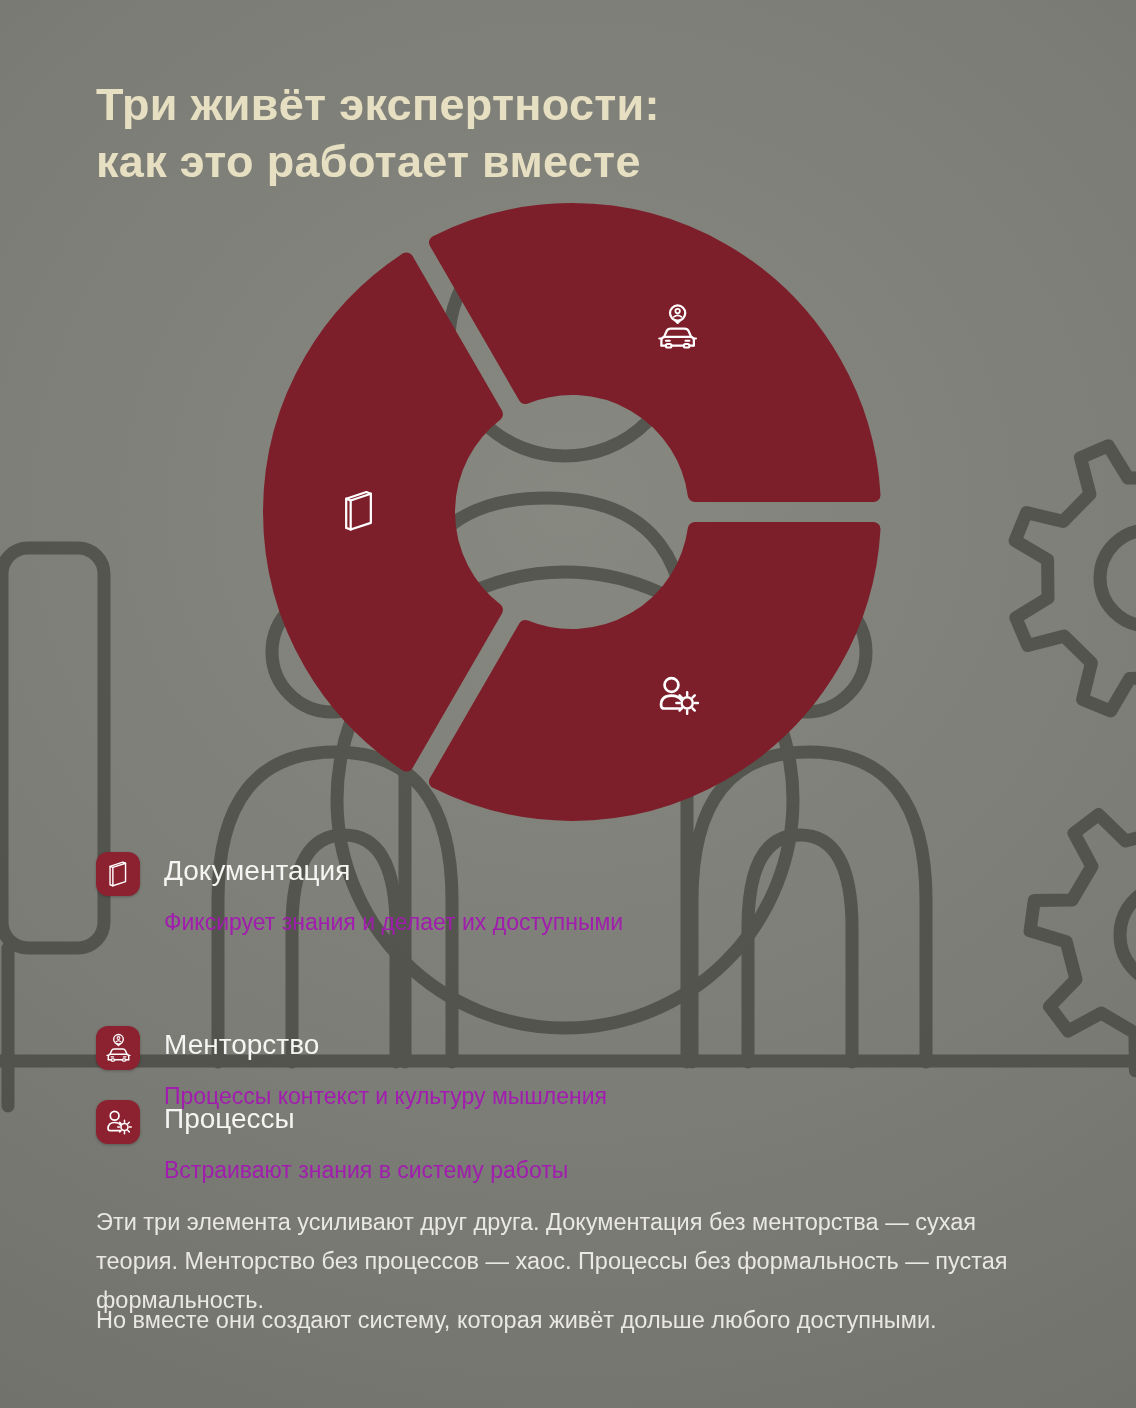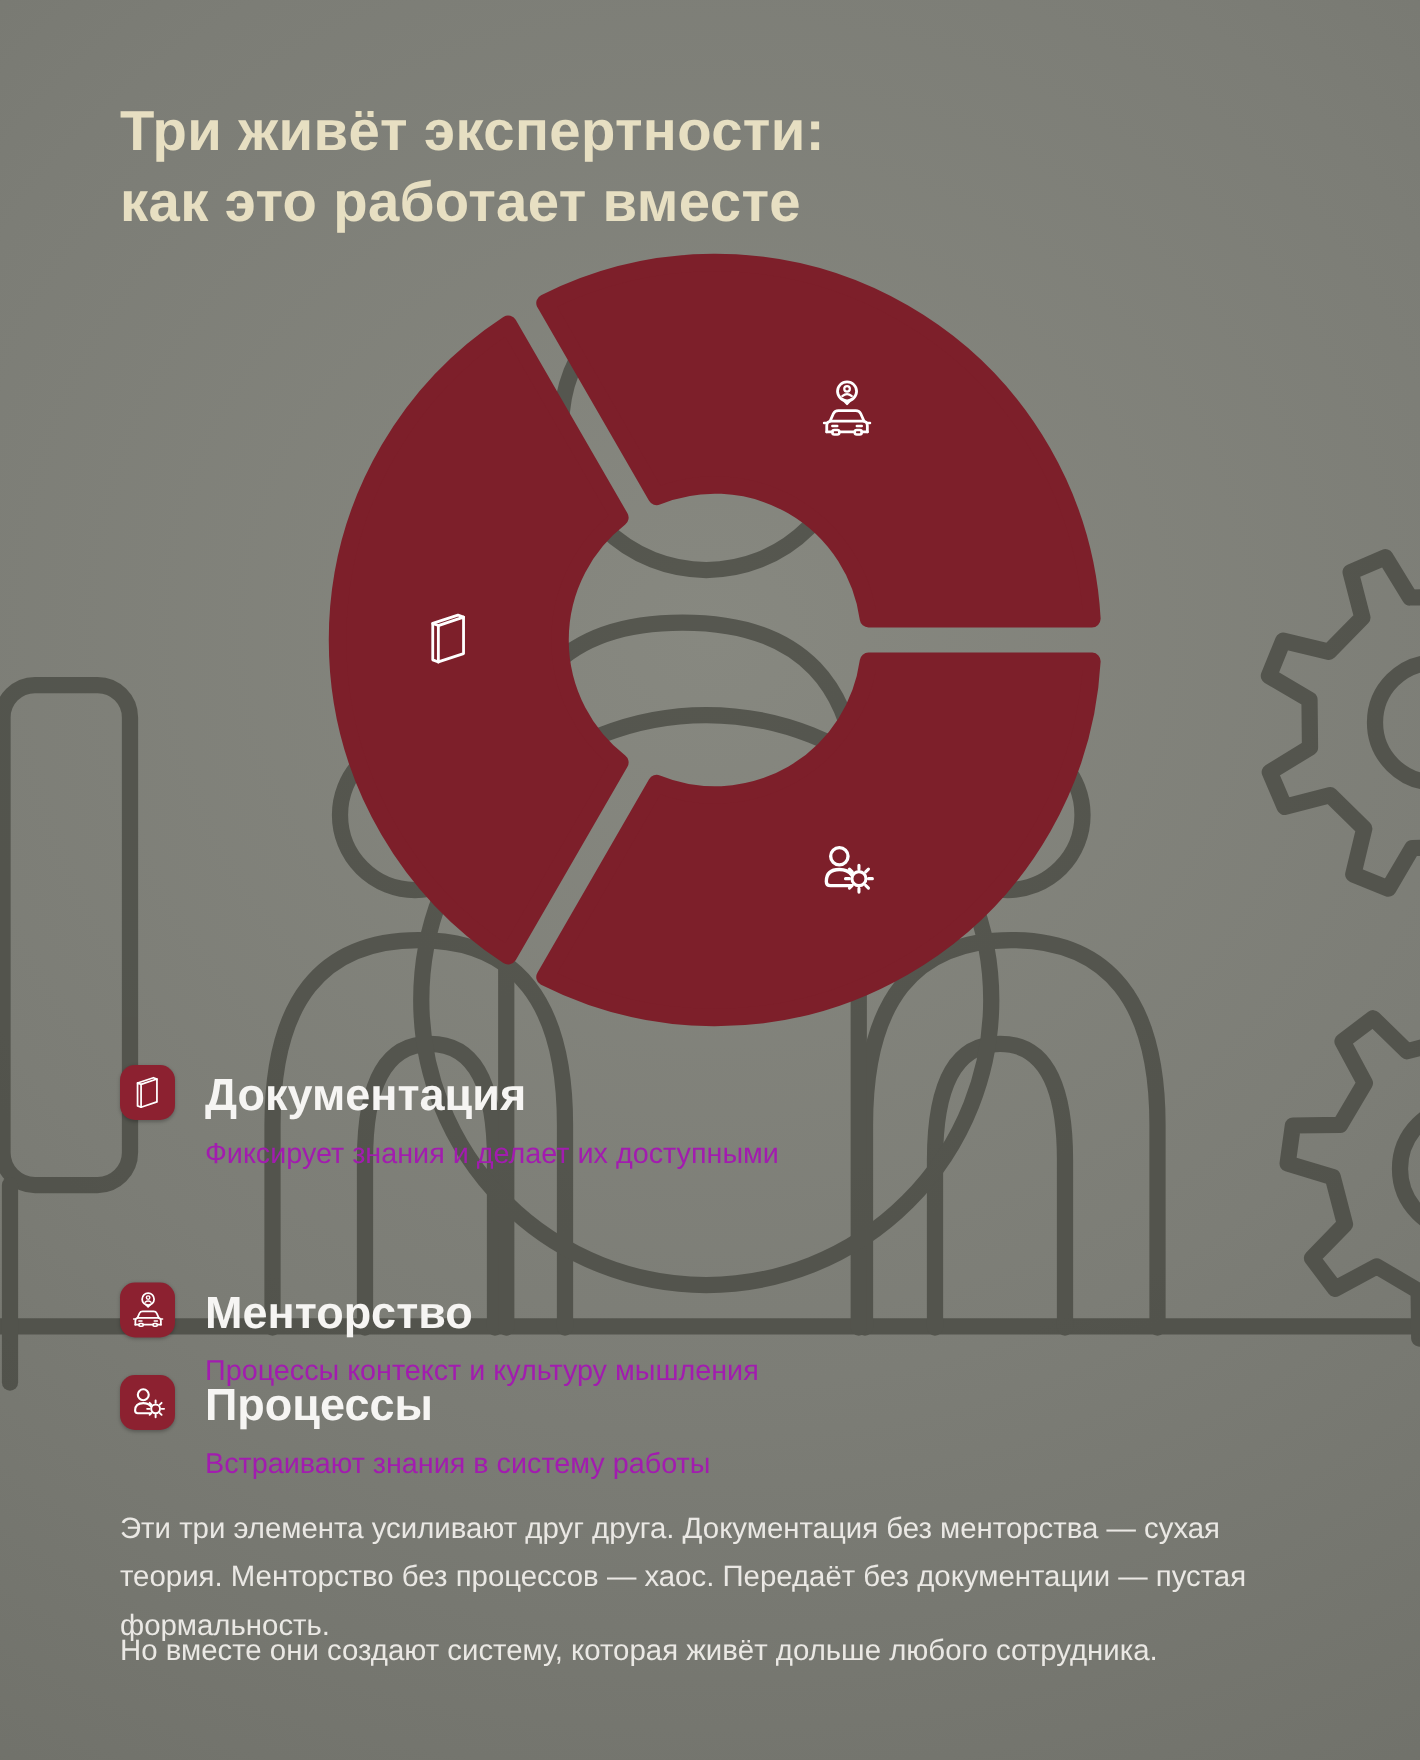--- a/index.html
+++ b/index.html
@@ -6,21 +6,21 @@
   body{
     width:1136px;height:1408px;position:relative;overflow:hidden;
     font-family:"Liberation Sans","DejaVu Sans",sans-serif;
     background:radial-gradient(130% 95% at 50% 36%, #878880 0%, #7c7d76 45%, #70716a 80%, #63645d 100%);
   }
   #scene{position:absolute;left:0;top:0;width:1136px;height:1408px;}
   .title{position:absolute;left:96px;top:76px;font-size:45px;line-height:57px;font-weight:700;color:#e7dfc2;letter-spacing:.3px;}
   .legend-item{position:absolute;left:96px;width:920px;height:110px;}
   .tile{position:absolute;left:0;top:0;width:44px;height:44px;border-radius:12px;background:#8c2130;display:flex;align-items:center;justify-content:center;box-shadow:0 1px 3px rgba(0,0,0,.25);}
   .tile svg{width:31px;height:31px;display:block;}
-  .lhead{position:absolute;left:68px;top:3px;font-size:36px;font-weight:700;color:#f6f5f3;}
+  .lhead{position:absolute;left:68px;top:3px;font-size:28px;font-weight:400;color:#f6f5f3;}
   .ldesc{position:absolute;left:68px;top:57px;font-size:23px;color:#a21caf;}
   .para{position:absolute;left:96px;width:968px;font-size:23.5px;line-height:39px;color:#eae8e4;}
   #p1{top:1203px;}
   #p2{top:1301px;}
 </style>
 </head>
 <body>
 
 <svg id="scene" viewBox="0 0 1136 1408" aria-hidden="true">
   <defs>
@@ -122,14 +122,14 @@
 <div class="legend-item" style="top:1100px">
   <div class="tile">
     <svg viewBox="0 0 44 44">
         <use href="#icon-persongear"></use>
       </svg>
   </div>
   <div class="lhead">Процессы</div>
   <div class="ldesc">Встраивают знания в систему работы</div>
 </div>
 
-<div class="para" id="p1">Эти три элемента усиливают друг друга. Документация без менторства — сухая теория. Менторство без процессов — хаос. Передаёт без документации — пустая формальность.</div>
-<div class="para" id="p2">Но вместе они создают систему, которая живёт дольше любого сотрудника.</div>
+<div class="para" id="p1">Эти три элемента усиливают друг друга. Документация без менторства — сухая теория. Менторство без процессов — хаос. Процессы без формальность — пустая формальность.</div>
+<div class="para" id="p2">Но вместе они создают систему, которая живёт дольше любого доступными.</div>
 
 </body></html>

